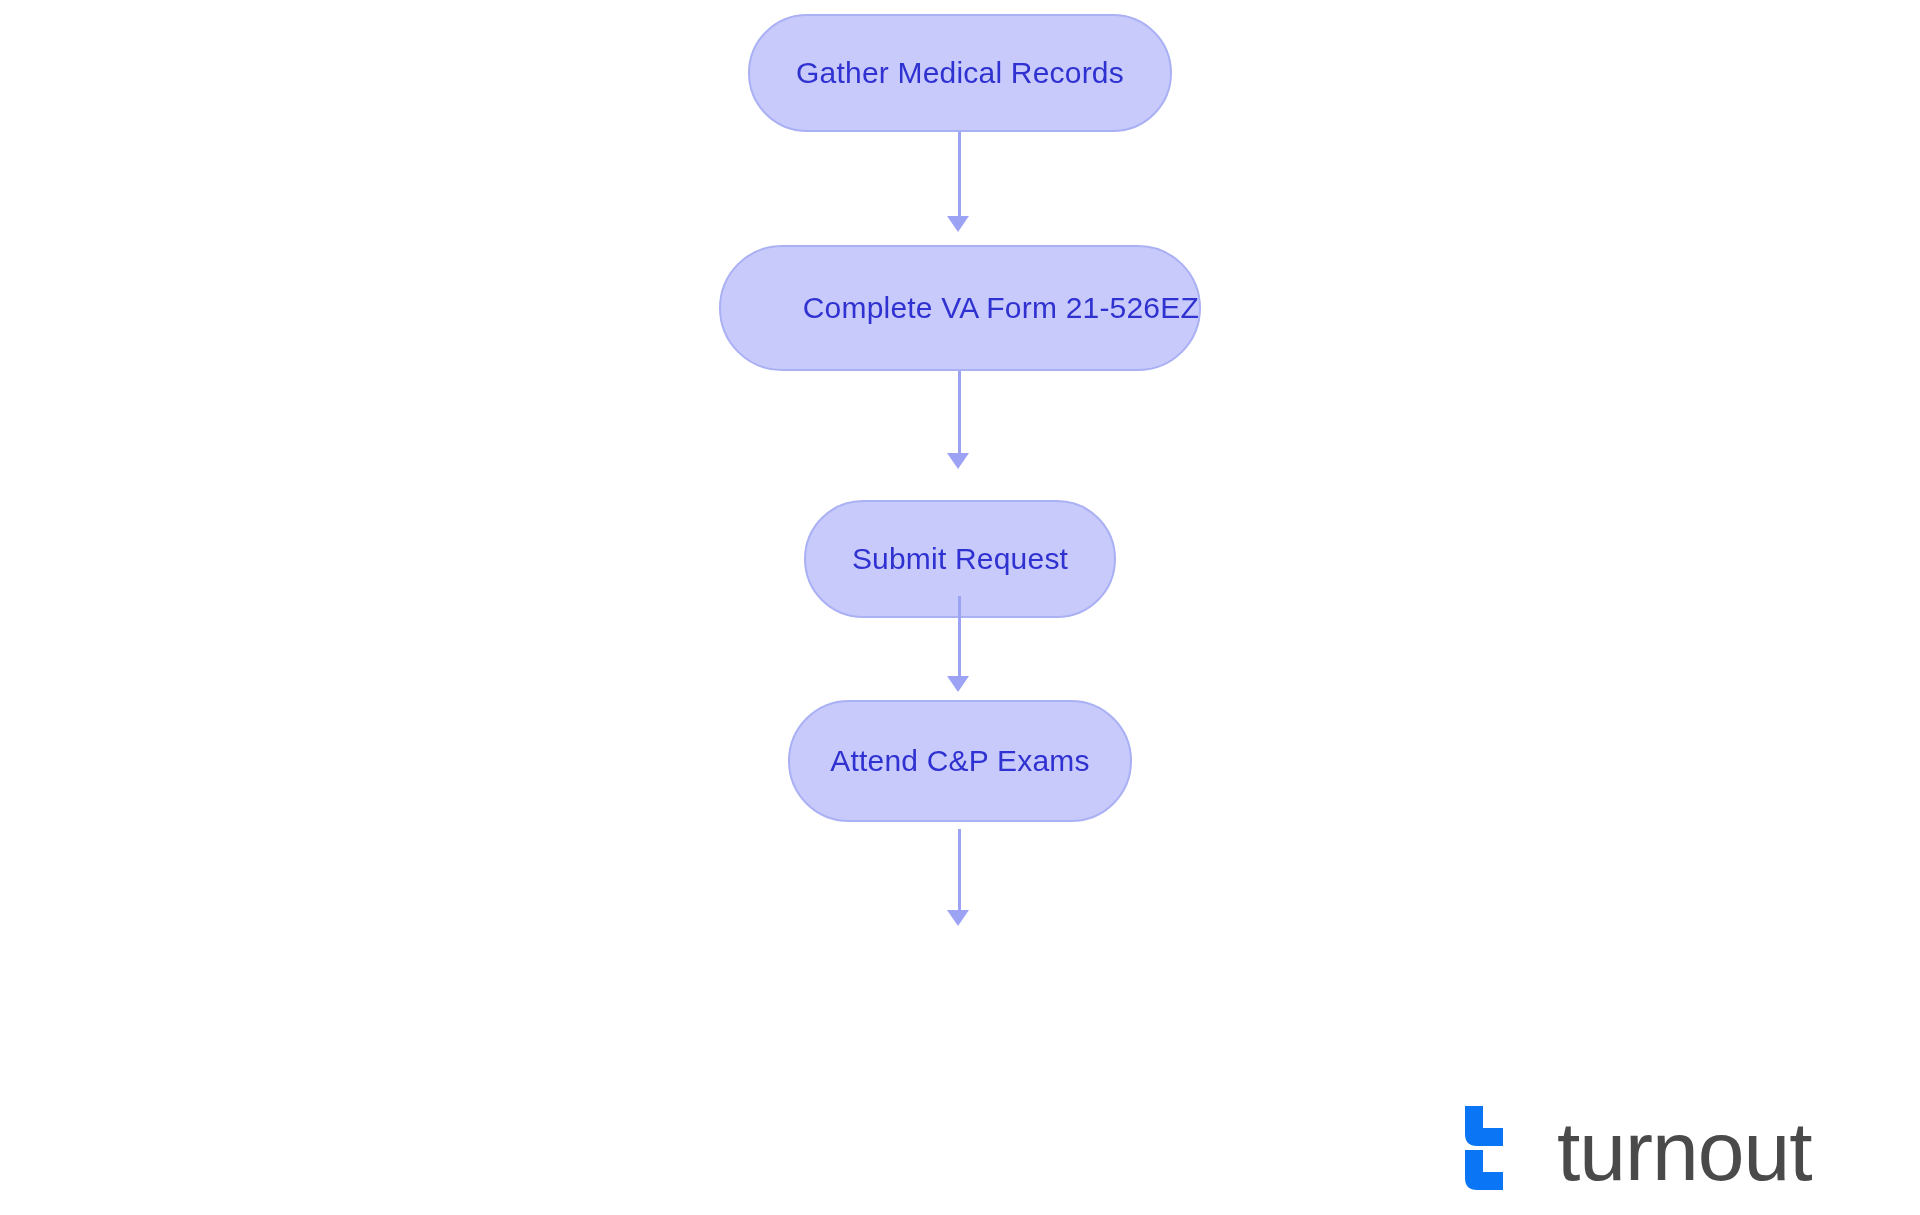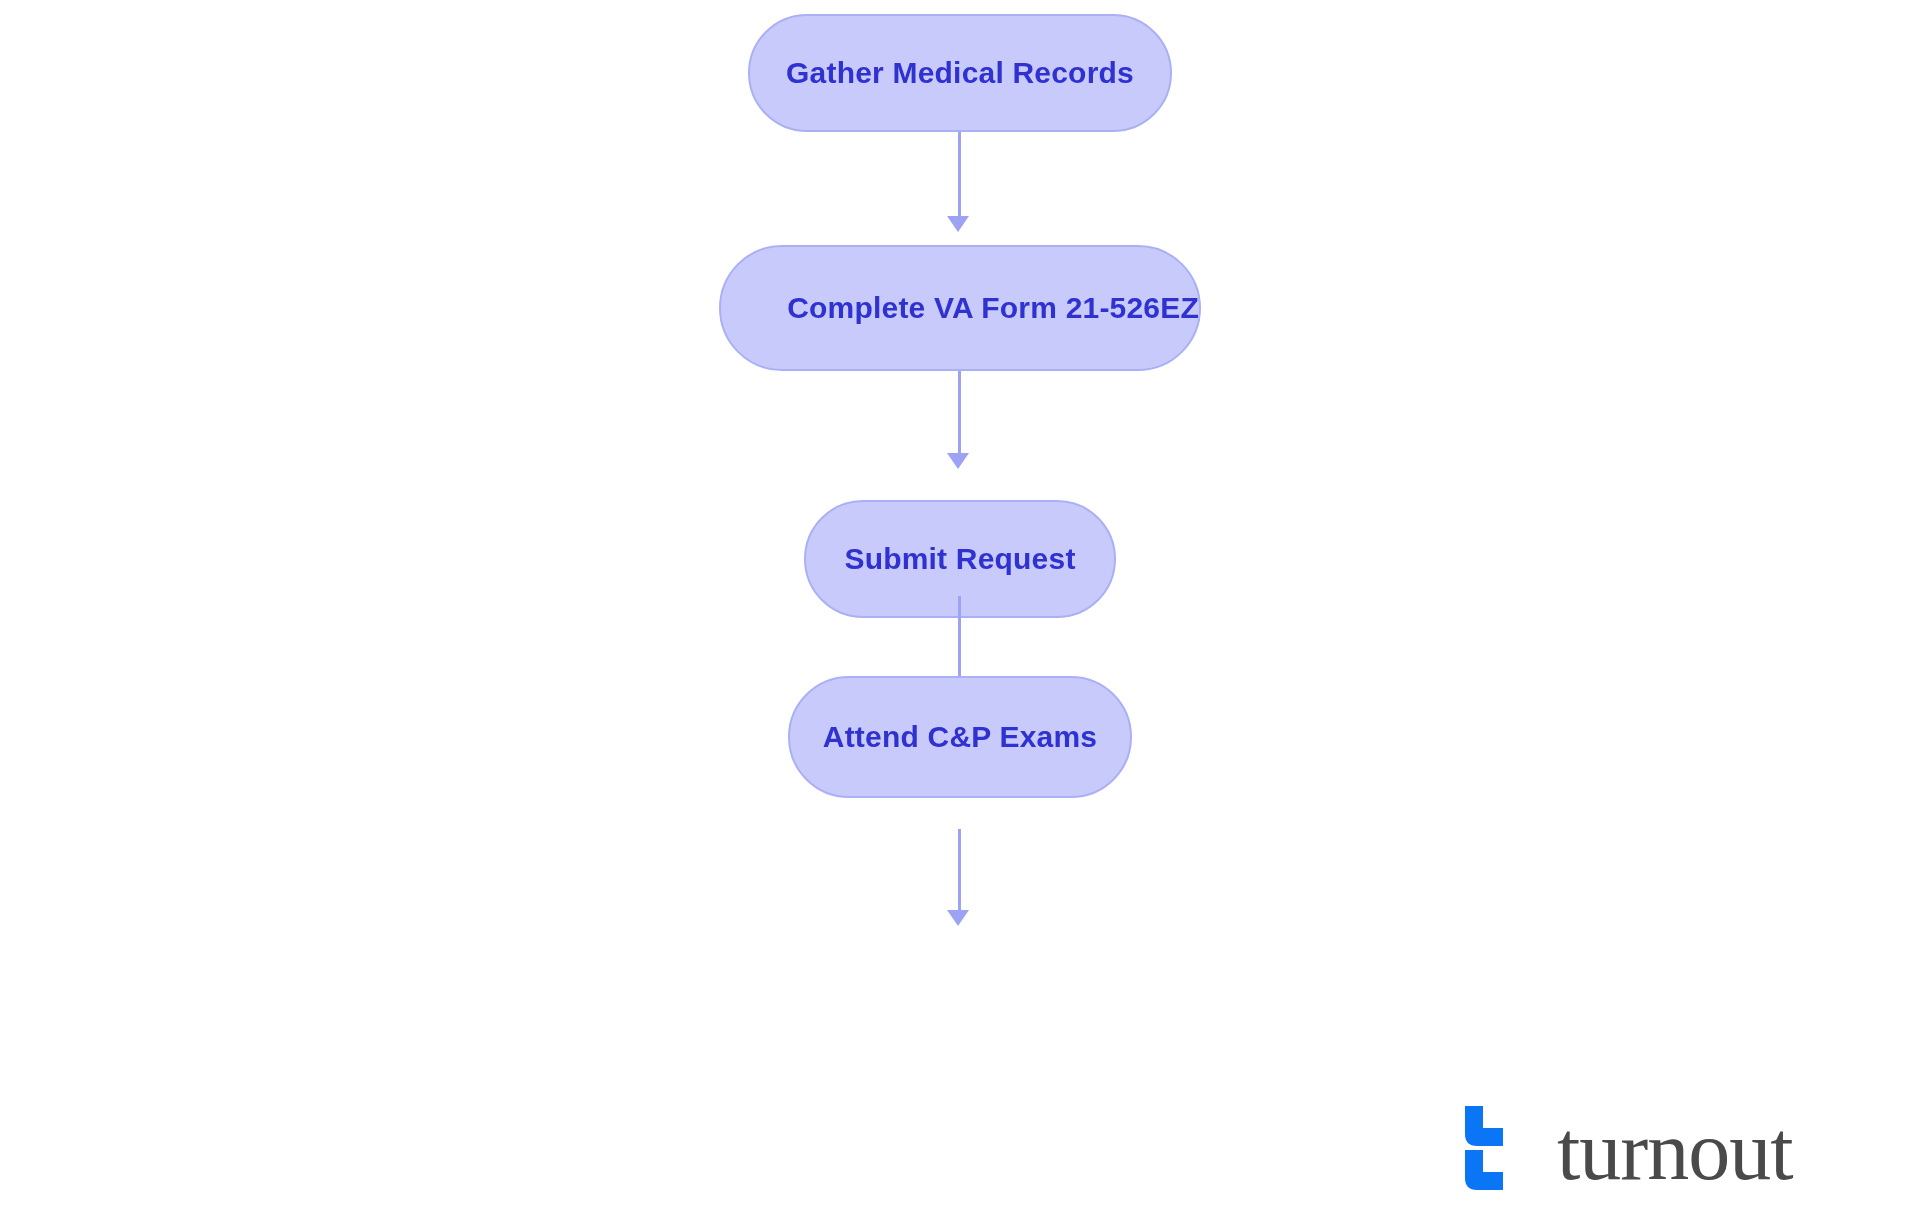--- a/index.html
+++ b/index.html
@@ -30,32 +30,32 @@
     position: absolute;
     box-sizing: border-box;
     display: flex;
     align-items: center;
     justify-content: center;
     background: #c8cafc;
     border: 2px solid #aab0f4;
     border-radius: 999px;
     color: #2f31d0;
     font-family: "Liberation Sans", sans-serif;
-    font-weight: 700;
+    font-weight: 400;
     letter-spacing: 0.2px;
     white-space: nowrap;
   }
   .node-label {
     pointer-events: none;
   }
 
   .node-1 { left: 748px;  top: 14px;   width: 424px; height: 118px; font-size: 30px; }
   .node-2 { left: 719px;  top: 245px;  width: 482px; height: 126px; font-size: 30px; justify-content: flex-end; }
   .node-3 { left: 804px;  top: 500px;  width: 312px; height: 118px; font-size: 30px; }
-  .node-4 { left: 788px;  top: 676px;  width: 344px; height: 122px; font-size: 30px; }
+  .node-4 { left: 788px;  top: 700px;  width: 344px; height: 122px; font-size: 30px; }
   .node-5 { left: 821px;  top: 940px;  width: 278px; height: 122px; font-size: 30px; }
 
   
   .edge-line {
     position: absolute;
     width: 3px;
     background: #9da3f4;
   }
   .edge-head {
     position: absolute;
@@ -83,21 +83,21 @@
     display: flex;
     align-items: center;
     gap: 36px;
   }
   .brand-mark {
     display: block;
     width: 60px;
     height: 86px;
   }
   .brand-word {
-    font-family: Liberation Serif, serif;
+    font-family: Liberation Sans, sans-serif;
     font-size: 84px;
     font-weight: 400;
     color: #4a4a4a;
     letter-spacing: -1px;
     line-height: 1;
     position: relative;
     top: 4px;
   }
 </style>
 </head>

